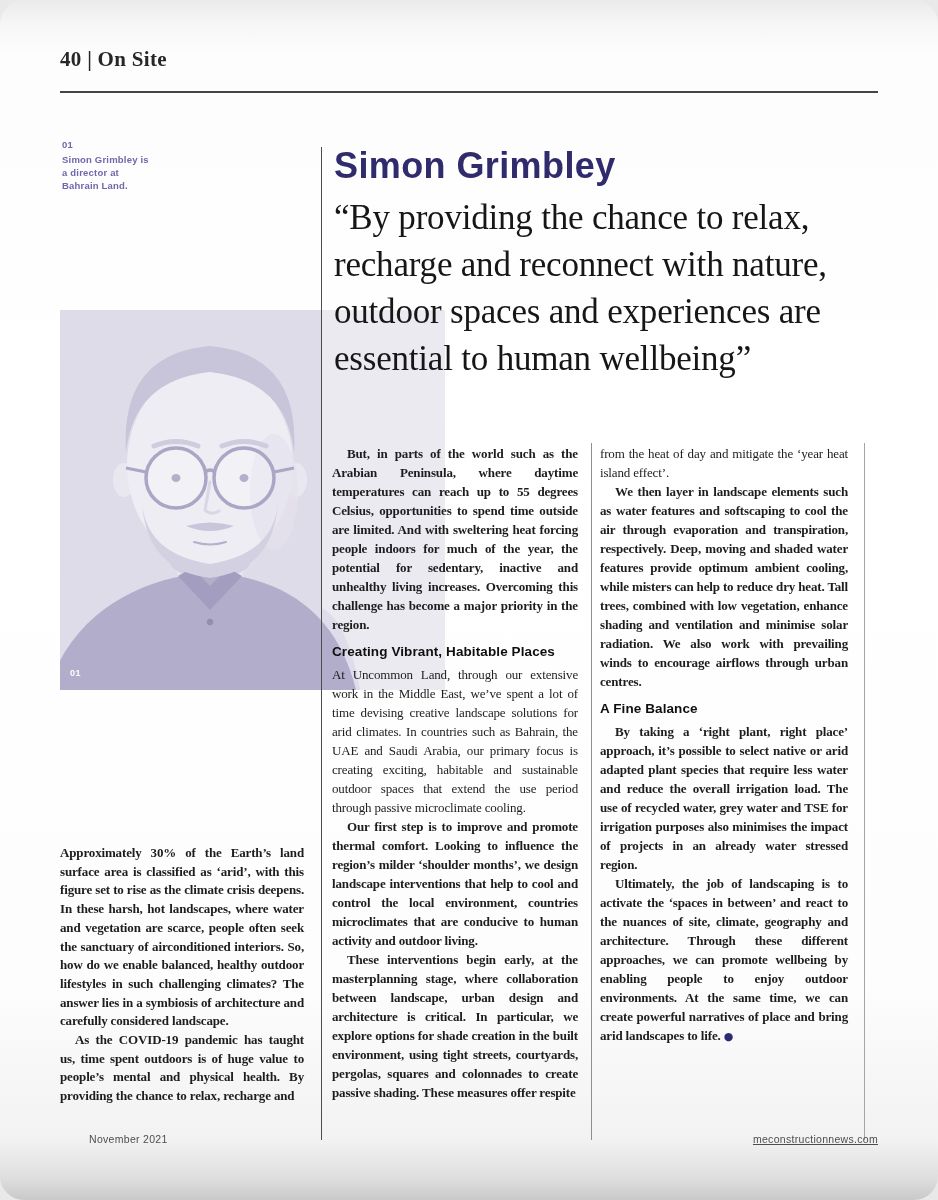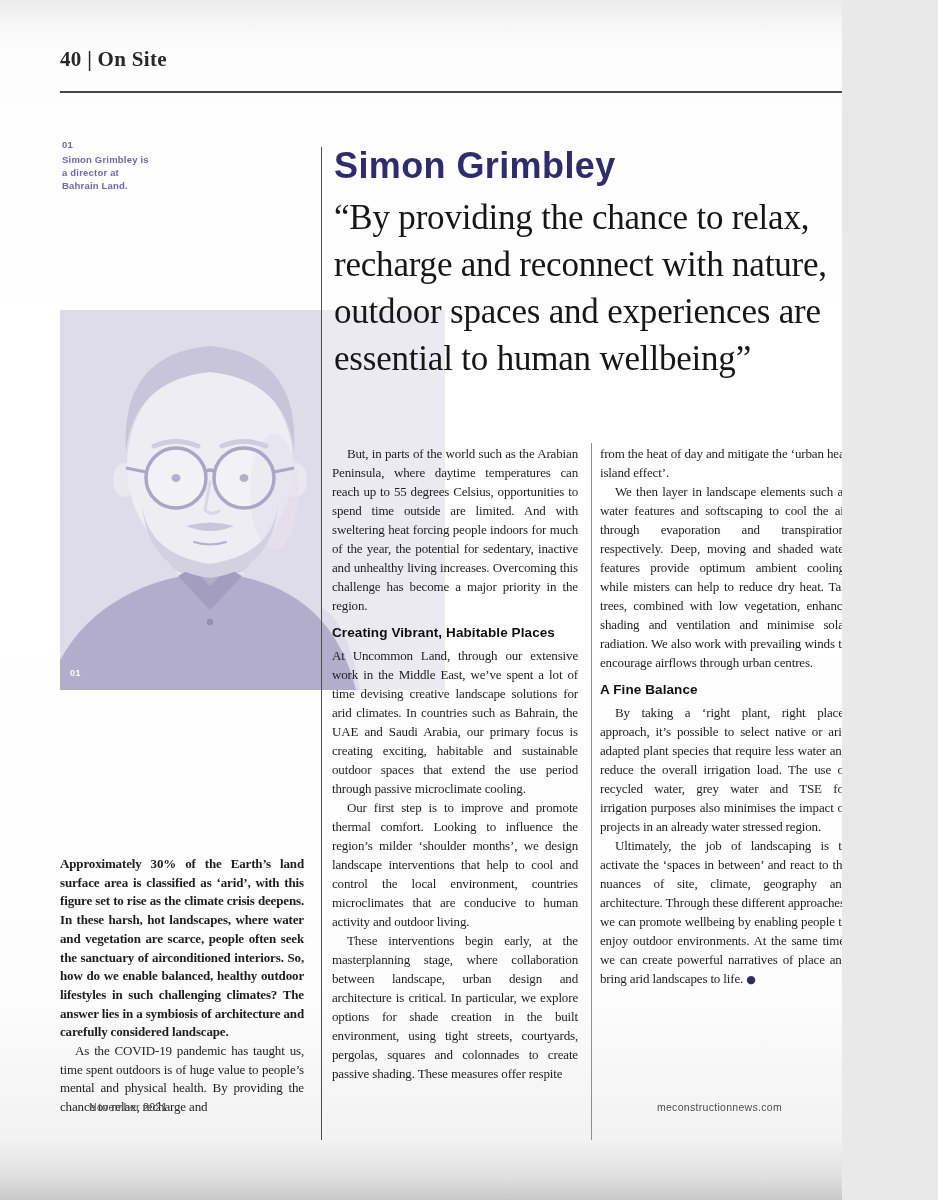--- a/index.html
+++ b/index.html
@@ -1,20 +1,21 @@
 <!DOCTYPE html>
 <html><head>
 <meta charset="utf-8">
 <style>
   html,body{margin:0;padding:0;background:#e9e9e9;}
   .page-canvas{
-    position:relative;width:842px;height:1200px;overflow:hidden;
+    position:relative;width:938px;height:1200px;overflow:hidden;
     background:linear-gradient(180deg,#ebebeb 0%,#f7f7f7 2.2%,#fdfdfd 4.5%,
       #ffffff 38%,#fdfdfd 82%,#f2f2f2 95%,#dedede 98.2%,#c9c9c9 100%);
     font-family:"Liberation Serif",serif;
+    border-radius:24px;
   }
   
   .hdr{position:absolute;left:60px;top:46px;font:700 21px/26px "Liberation Serif",serif;
        color:#272727;letter-spacing:.3px;}
   .hdr-rule{position:absolute;left:60px;top:91px;width:818px;height:2px;background:#454545;}
   
   .cap{position:absolute;left:62px;top:138px;width:92px;
        font:700 9.5px/13px "Liberation Sans",sans-serif;color:#6e67ab;letter-spacing:.2px;}
   .cap .idx{margin-bottom:2px;}
   
@@ -29,33 +30,33 @@
   .vrule.r3{left:864px;top:443px;height:697px;background:#a5a5a5;}
   
   .author{position:absolute;left:334px;top:146px;
        font:700 36px/40px "Liberation Sans",sans-serif;color:#302b6c;letter-spacing:.4px;}
   .quote{position:absolute;left:334px;top:194px;width:544px;
        font:400 35px/47px "Liberation Serif",serif;color:#161616;letter-spacing:-.2px;}
   
   .col{position:absolute;font:400 13px/19px "Liberation Serif",serif;color:#1d1d1d;
        text-align:justify;letter-spacing:-.15px;}
   .col p{margin:0;}
-  .col-left{left:60px;top:844px;width:244px;line-height:18.7px;margin-top:11px;}
+  .col-left{left:60px;top:844px;width:244px;line-height:18.7px;}
   .col-mid{left:332px;top:444px;width:246px;}
   .col-right{left:600px;top:444px;width:248px;}
   .lead{font-weight:700;}
-  .p-indent{text-indent:15px;}
+  .p-indent{text-indent:15px;font-weight:bold;}
   .col-heading{font:700 13.5px/17px "Liberation Sans",sans-serif;color:#0f0f0f;
        margin:9px 0 5px 0!important;letter-spacing:.1px;text-align:left;}
   .end-mark{color:#2e2a6e;font-family:"DejaVu Sans",sans-serif;font-size:11px;}
   
-  .ftr{position:absolute;top:1100px;font:400 10.5px/14px "Liberation Sans",sans-serif;
+  .ftr{position:absolute;top:1132px;font:400 10.5px/14px "Liberation Sans",sans-serif;
        color:#4e4e4e;letter-spacing:.3px;padding-left:29px;}
   .ftr.left{left:60px;}
-  .ftr.right{right:60px;text-align:right;}
+  .ftr.right{right:60px;text-align:right;text-decoration:underline;}
 </style>
 </head>
 <body>
 
 <div class="page-canvas">
 
   <div class="hdr">40 | On Site</div>
   <div class="hdr-rule"></div>
 
   <div class="cap">
@@ -117,21 +118,21 @@
 
   <div class="col col-mid">
     <p class="p-indent">But, in parts of the world such as the Arabian Peninsula, where daytime temperatures can reach up to 55 degrees Celsius, opportunities to spend time outside are limited. And with sweltering heat forcing people indoors for much of the year, the potential for sedentary, inactive and unhealthy living increases. Overcoming this challenge has become a major priority in the region.</p>
     <p class="col-heading">Creating Vibrant, Habitable Places</p>
     <p>At Uncommon Land, through our extensive work in the Middle East, we’ve spent a lot of time devising creative landscape solutions for arid climates. In countries such as Bahrain, the UAE and Saudi Arabia, our primary focus is creating exciting, habitable and sustainable outdoor spaces that extend the use period through passive microclimate cooling.</p>
     <p class="p-indent">Our first step is to improve and promote thermal comfort. Looking to influence the region’s milder ‘shoulder months’, we design landscape interventions that help to cool and control the local environment, countries microclimates that are conducive to human activity and outdoor living.</p>
     <p class="p-indent">These interventions begin early, at the masterplanning stage, where collaboration between landscape, urban design and architecture is critical. In particular, we explore options for shade creation in the built environment, using tight streets, courtyards, pergolas, squares and colonnades to create passive shading. These measures offer respite</p>
   </div>
 
   <div class="col col-right">
-    <p>from the heat of day and mitigate the ‘urban heat island effect’.</p>
+    <p>from the heat of day and mitigate the ‘year heat island effect’.</p>
     <p class="p-indent">We then layer in landscape elements such as water features and softscaping to cool the air through evaporation and transpiration, respectively. Deep, moving and shaded water features provide optimum ambient cooling, while misters can help to reduce dry heat. Tall trees, combined with low vegetation, enhance shading and ventilation and minimise solar radiation. We also work with prevailing winds to encourage airflows through urban centres.</p>
     <p class="col-heading">A Fine Balance</p>
     <p class="p-indent">By taking a ‘right plant, right place’ approach, it’s possible to select native or arid adapted plant species that require less water and reduce the overall irrigation load. The use of recycled water, grey water and TSE for irrigation purposes also minimises the impact of projects in an already water stressed region.</p>
     <p class="p-indent"><span>Ultimately, the job of landscaping is to activate the ‘spaces in between’ and react to the nuances of site, climate, geography and architecture. Through these different approaches, we can promote wellbeing by enabling people to enjoy outdoor environments. At the same time, we can create powerful narratives of place and bring arid landscapes to life. </span><span class="end-mark">●</span></p>
   </div>
 
   <div class="ftr left">November 2021</div>
   <div class="ftr right">meconstructionnews.com</div>
 
 </div>

